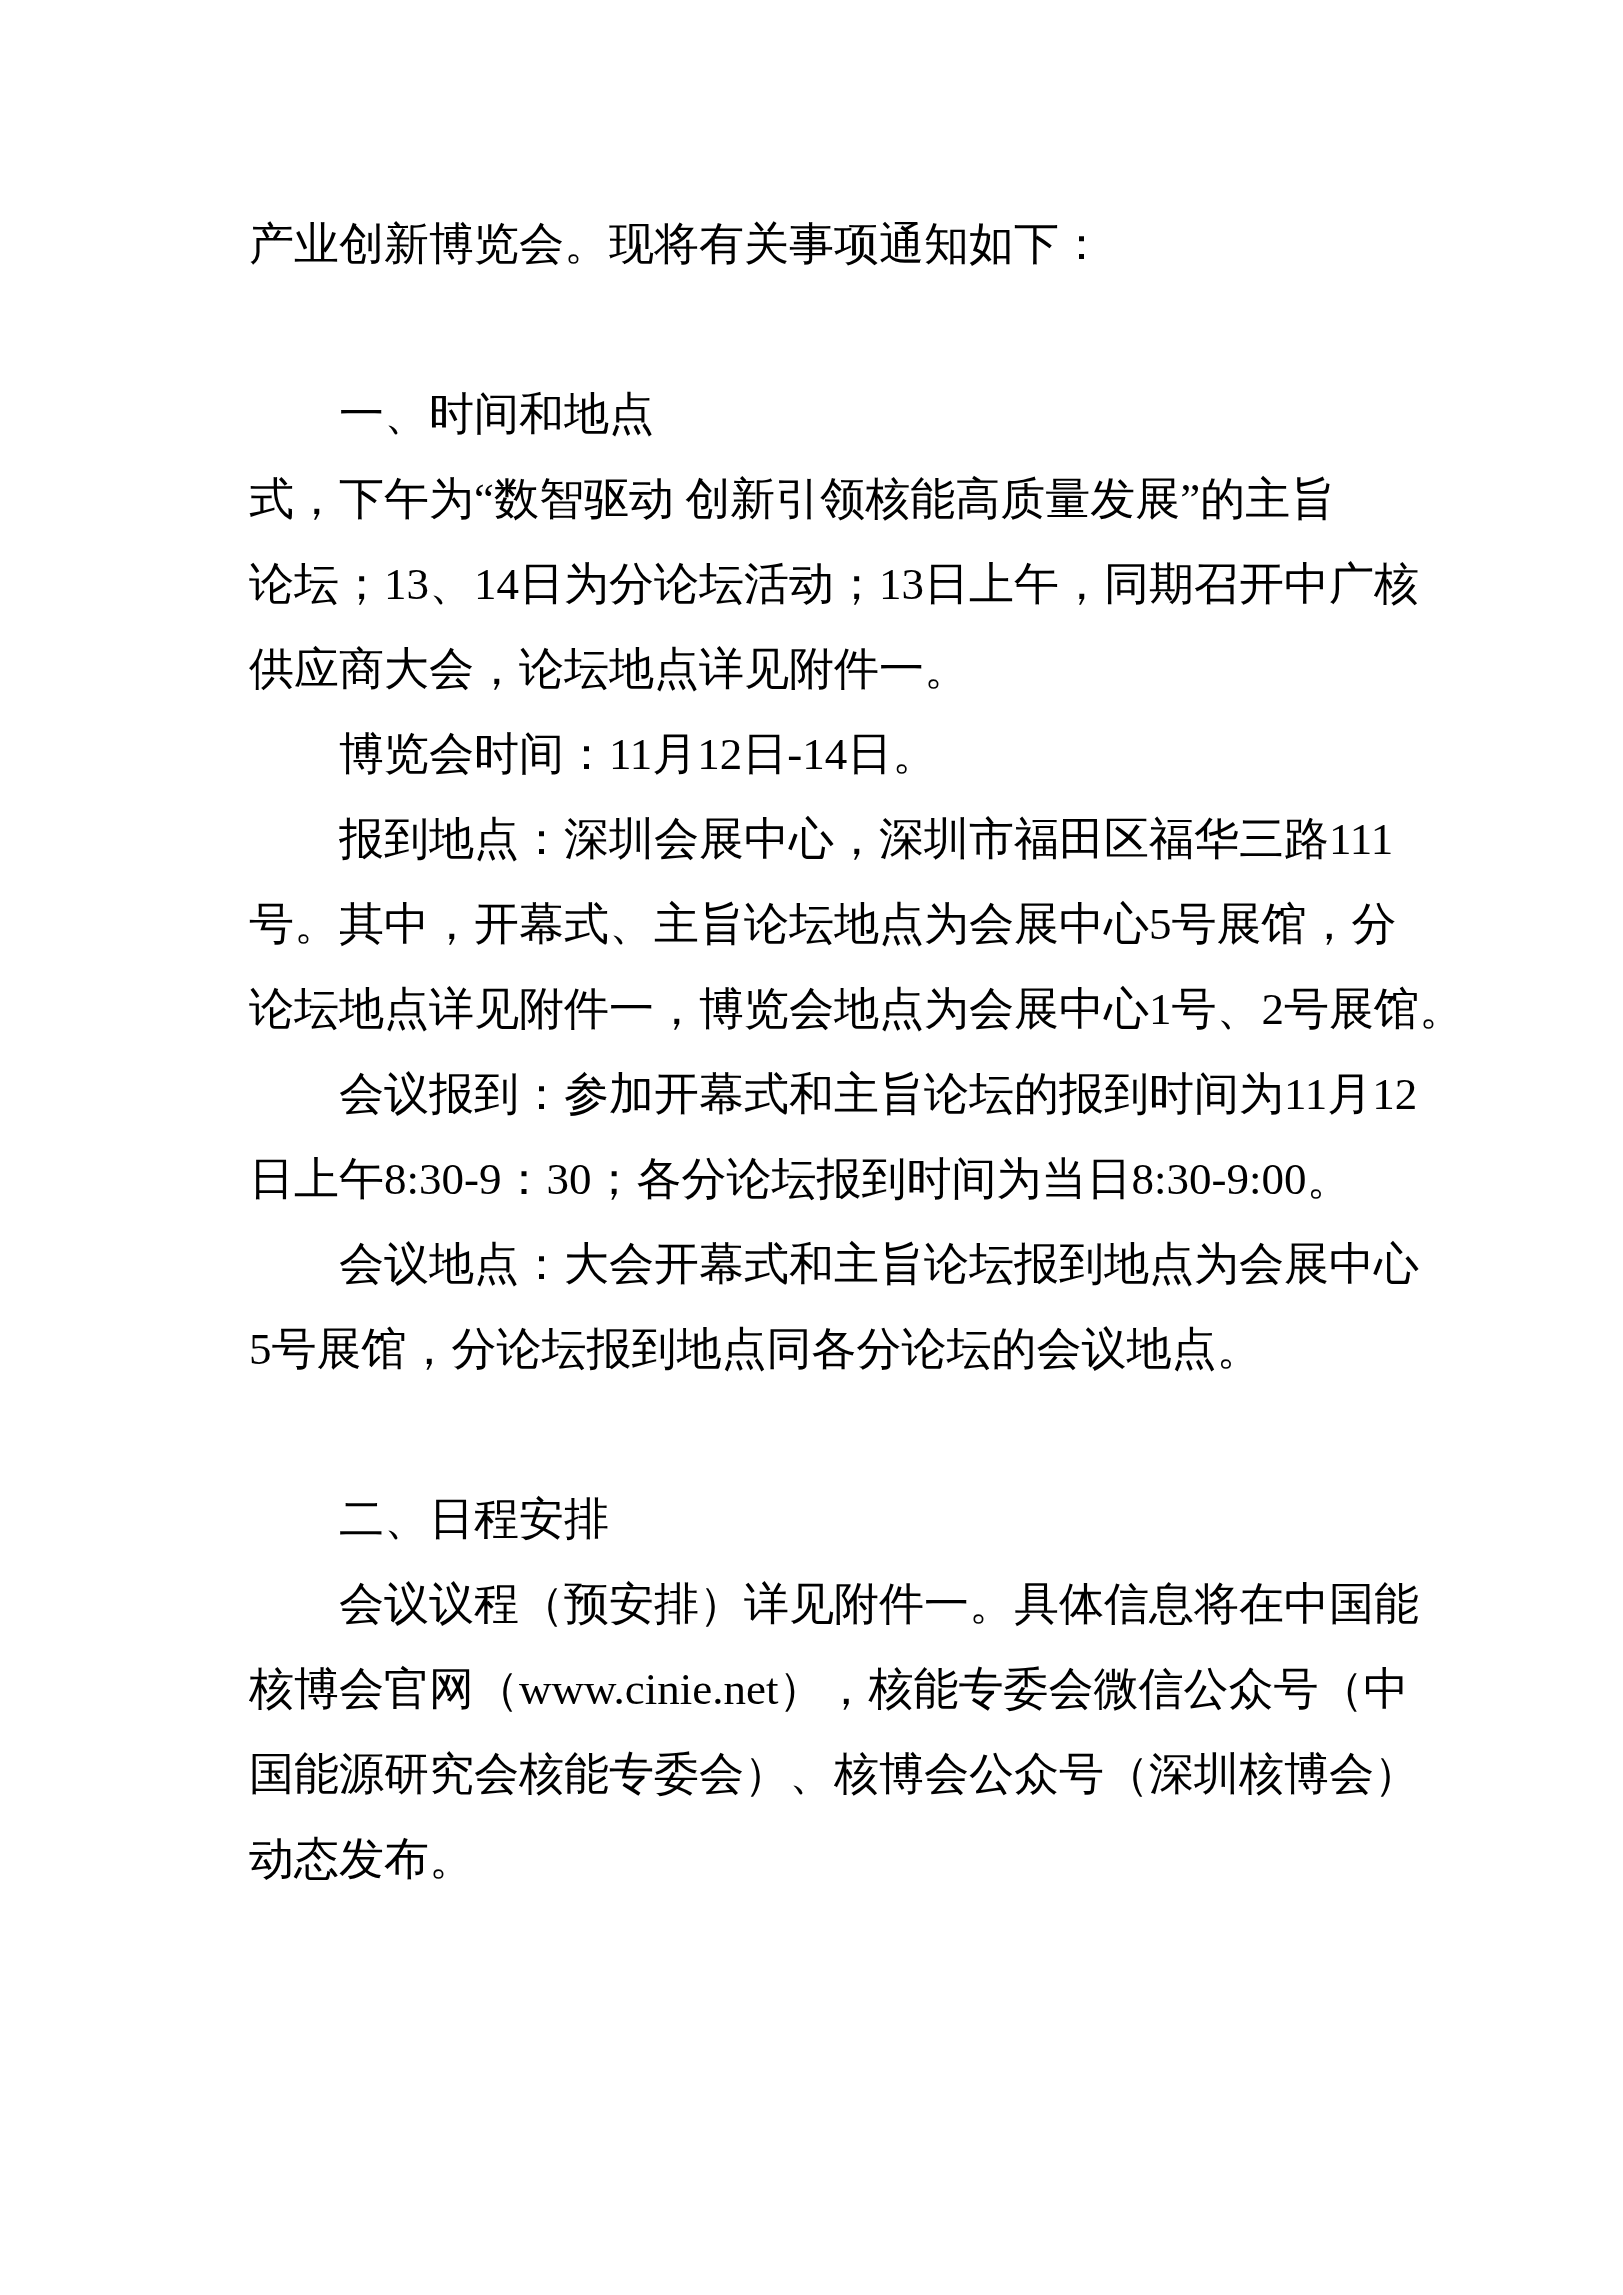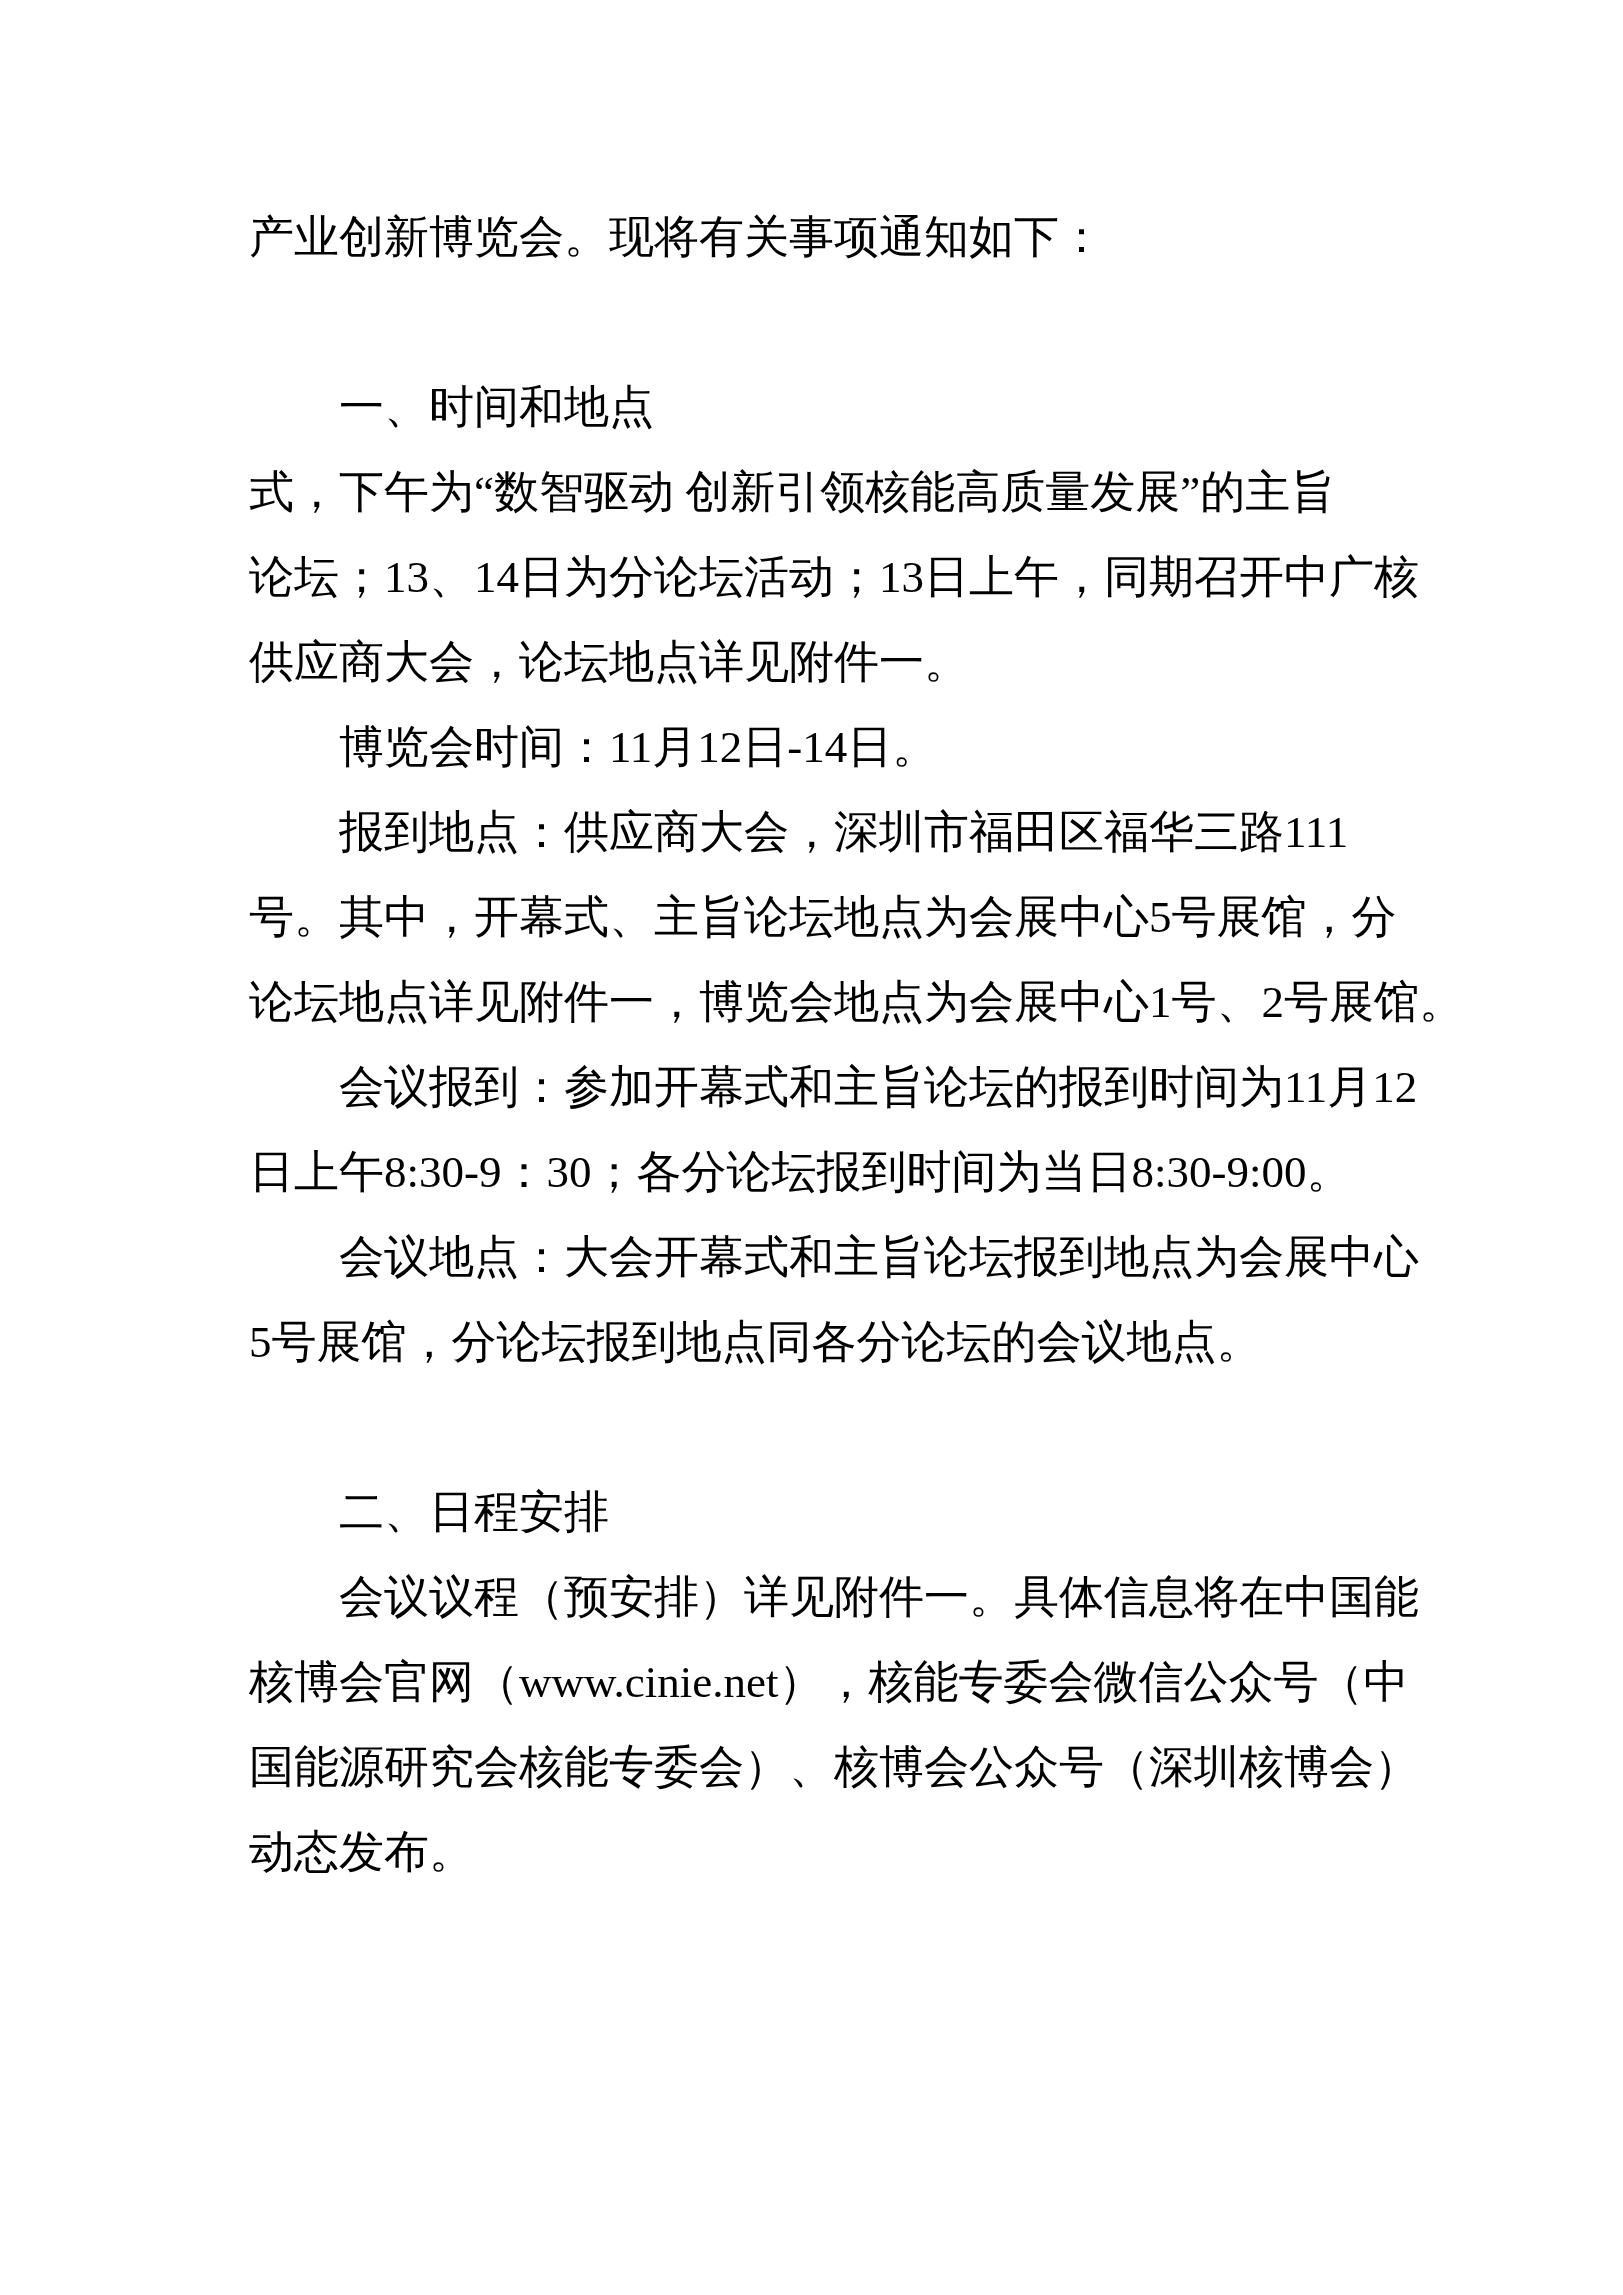--- a/index.html
+++ b/index.html
@@ -12,21 +12,21 @@
     width: 1623px;
     height: 2295px;
     background: #ffffff;
     overflow: hidden;
     font-family: "Liberation Serif", "DejaVu Serif", serif;
     color: #000000;
   }
   .content {
     position: absolute;
     left: 249px;
-    top: 195px;
+    top: 202px;
     width: 1171px;
   }
   .line {
     height: 85px;
     line-height: 85px;
     font-size: 45px;
     white-space: nowrap;
     letter-spacing: 0;
   }
   .line.blank {
@@ -44,21 +44,21 @@
 
 <div class="page">
   <div class="content" id="doc-content">
       <div class="line"><span class="seg-regular">产业创新博览会。现将有关事项通知如下：</span></div>
       <div class="line blank"></div>
       <div class="line indent-2"><span class="seg-bold">一、时间和地点</span></div>
       <div class="line"><span class="seg-regular">式，下午为“数智驱动 创新引领核能高质量发展”的主旨</span></div>
       <div class="line"><span class="seg-regular">论坛；13、14日为分论坛活动；13日上午，同期召开中广核</span></div>
       <div class="line"><span class="seg-regular">供应商大会，论坛地点详见附件一。</span></div>
       <div class="line indent-2"><span class="seg-bold">博览会时间：</span><span class="seg-regular">11月12日-14日。</span></div>
-      <div class="line indent-2"><span class="seg-bold">报到地点：</span><span class="seg-regular">供应商大会，深圳市福田区福华三路111</span></div>
+      <div class="line indent-2"><span class="seg-bold">报到地点：</span><span class="seg-regular">深圳会展中心，深圳市福田区福华三路111</span></div>
       <div class="line"><span class="seg-regular">号。其中，开幕式、主旨论坛地点为会展中心5号展馆，分</span></div>
       <div class="line"><span class="seg-regular">论坛地点详见附件一，博览会地点为会展中心1号、2号展馆。</span></div>
       <div class="line indent-2"><span class="seg-bold">会议报到：</span><span class="seg-regular">参加开幕式和主旨论坛的报到时间为11月12</span></div>
       <div class="line"><span class="seg-regular">日上午8:30-9：30；各分论坛报到时间为当日8:30-9:00。</span></div>
       <div class="line indent-2"><span class="seg-bold">会议地点：</span><span class="seg-regular">大会开幕式和主旨论坛报到地点为会展中心</span></div>
       <div class="line"><span class="seg-regular">5号展馆，分论坛报到地点同各分论坛的会议地点。</span></div>
       <div class="line blank"></div>
       <div class="line indent-2"><span class="seg-bold">二、日程安排</span></div>
       <div class="line indent-2"><span class="seg-regular">会议议程（预安排）详见附件一。具体信息将在中国能</span></div>
       <div class="line"><span class="seg-regular">核博会官网（www.cinie.net），核能专委会微信公众号（中</span></div>

